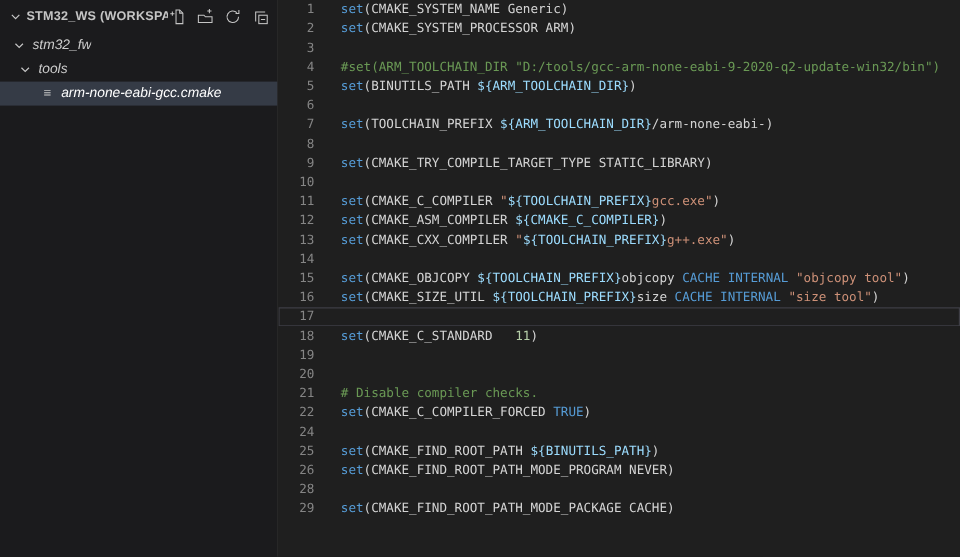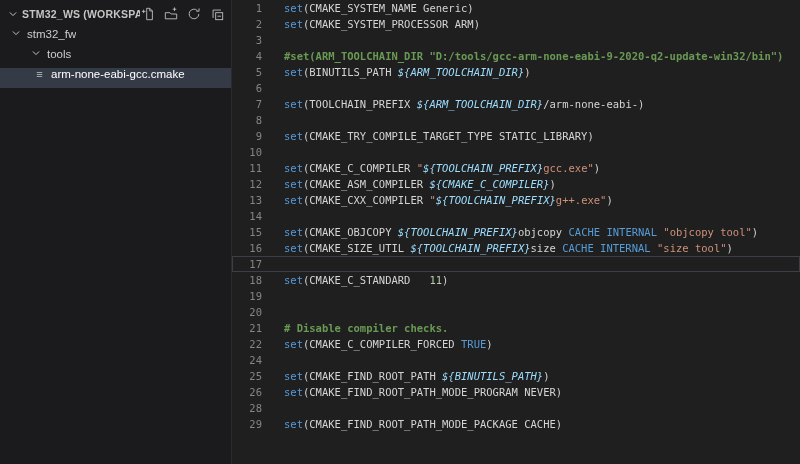--- a/index.html
+++ b/index.html
@@ -28,23 +28,23 @@
   .sb-header .chev { width:14px; display:inline-flex; justify-content:center; margin-right:2px; color:#c5c5c5; }
   .sb-title { flex:1; white-space:nowrap; overflow:hidden; }
   .sb-actions { display:flex; gap:7px; align-items:center; }
   .icon-btn {
     width:16px; height:16px; color:#c5c5c5;
     display:inline-flex; align-items:center; justify-content:center;
     cursor:pointer; border-radius:3px;
   }
   .tree { margin-top:2px; }
   .tree-row {
-    display:flex; align-items:flex-start;
+    display:flex; align-items:center;
     height:20px; font-size:11.5px; color:#cccccc;
-    cursor:pointer; white-space:nowrap;
+    cursor:pointer; white-space:nowrap;font-style:italic;
   }
   .tree-row.selected { background:#353b46; color:#ffffff; }
   .tree-icon {
     width:15px; display:inline-flex; justify-content:center;
     margin-right:4px; color:#c5c5c5; font-size:11px;
   }
   .tree-label { overflow:hidden; text-overflow:ellipsis; }
 
   
   .editor { flex:1; height:100%; background:#1f1f1f; overflow:hidden; }
@@ -53,23 +53,23 @@
     font-family:"DejaVu Sans Mono", monospace;
     font-size:10.5px; white-space:pre;
   }
   .line.current { box-shadow: inset 0 0 0 1px #3e3e45; }
   .ln {
     width:30px; flex-shrink:0; text-align:right;
     color:#858585; user-select:none;
   }
   .code { padding-left:22px; white-space:pre; color:#d4d4d4; }
   .tok-fn  { color:#569cd6; }
-  .tok-var { color:#9cdcfe;font-style:italic; }
+  .tok-var { color:#9cdcfe; }
   .tok-str { color:#ce9178; }
-  .tok-cmt { color:#6a9955;font-weight:bold; }
+  .tok-cmt { color:#6a9955; }
   .tok-num { color:#b5cea8; }
   .tok-kw  { color:#569cd6; }
   .tok-txt { color:#d4d4d4; }
   svg { display:block; }
 </style>
 </head>
 <body>
 
 <div class="sidebar">
   <div class="sb-header">
@@ -110,21 +110,21 @@
   </div>
   <div class="tree">
       <div class="tree-row" style="padding-left: 8px;">
         <span class="tree-icon">
           <svg width="10" height="10" viewBox="0 0 16 16">
             <path d="M3 5.5l5 5 5-5" fill="none" stroke="currentColor" stroke-width="1.6"></path>
           </svg>
         </span>
         <span class="tree-label">stm32_fw</span>
       </div>
-      <div class="tree-row" style="padding-left: 28px;">
+      <div class="tree-row" style="padding-left: 13px;">
         <span class="tree-icon">
           <svg width="10" height="10" viewBox="0 0 16 16">
             <path d="M3 5.5l5 5 5-5" fill="none" stroke="currentColor" stroke-width="1.6"></path>
           </svg>
         </span>
         <span class="tree-label">tools</span>
       </div>
       <div class="tree-row selected" style="padding-left: 32px;">
         <span class="tree-icon">≡</span>
         <span class="tree-label">arm-none-eabi-gcc.cmake</span>

